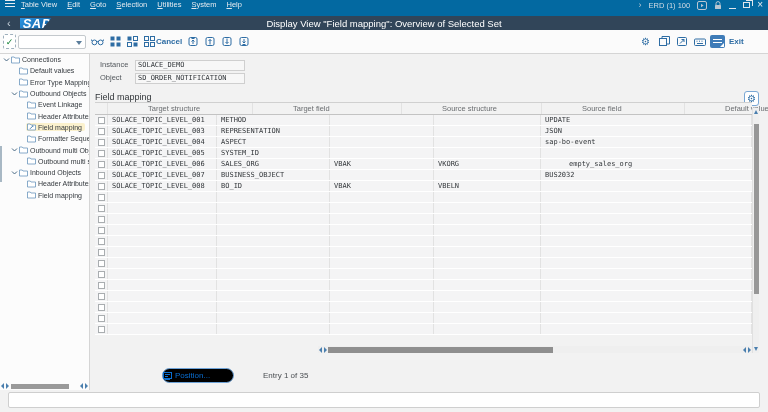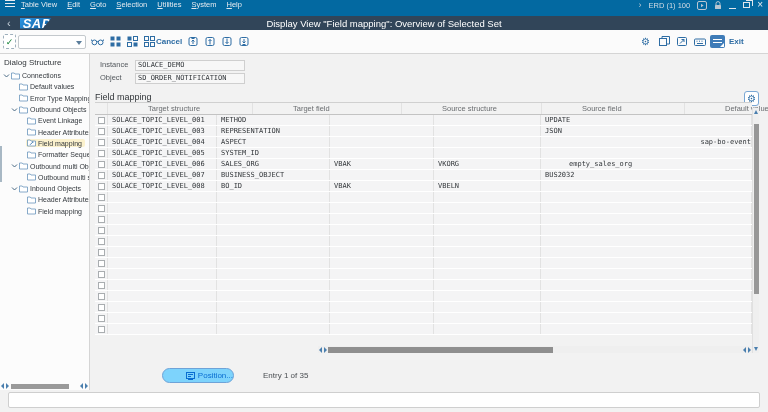--- a/index.html
+++ b/index.html
@@ -78,21 +78,21 @@
   .cb-cell { width:13px; flex:none; border-right:1px solid #e2e2e2; position:relative; }
   .cb { position:absolute; left:3px; top:2px; width:7px; height:7px; background:#fff; border:1px solid #a9adb0; cursor:pointer; }
 
   .vscroll { position:absolute; left:662px; top:54px; width:7px; height:245px; background:#efefef; border-left:1px solid #e0e0e0; }
   .vthumb { position:absolute; left:1px; top:16px; width:5px; height:170px; background:#979797; cursor:pointer; }
   .v-arrow-up { position:absolute; left:1px; top:2px; width:0; height:0; border-left:2.5px solid transparent; border-right:2.5px solid transparent; border-bottom:4px solid #4a7fae; }
   .v-arrow-down { position:absolute; left:1px; bottom:2px; width:0; height:0; border-left:2.5px solid transparent; border-right:2.5px solid transparent; border-top:4px solid #4a7fae; }
   .hscroll { position:absolute; left:228px; top:292px; width:434px; height:7px; background:#efefef; display:flex; align-items:center; }
   .hthumb { width:225px; height:6px; background:#8f8f8f; cursor:pointer; }
 
-  .position-btn { position:absolute; left:72px; top:314px; width:72px; height:15px; background:#7dd3fc; border:1px solid #6ea3d8; border-radius:8px; display:flex; align-items:center; justify-content:flex-end; gap:3px; color:#0a6ed1; font-size:8px; cursor:pointer; }
+  .position-btn { position:absolute; left:72px; top:314px; width:72px; height:15px; background:#000000; border:1px solid #6ea3d8; border-radius:8px; display:flex; align-items:center; justify-content:flex-start; gap:3px; color:#0a6ed1; font-size:8px; cursor:pointer; }
   .entry-text { position:absolute; left:173px; top:317px; font-size:8px; color:#4a4e52; }
 
   
   .statusbar { position:absolute; top:390px; left:0; width:768px; height:22px; background:#f2f2f2; }
   .status-input { position:absolute; left:8px; top:2px; width:752px; height:16px; background:#fff; border:1px solid #cfcfcf; border-radius:2px; font-size:8px; padding:0 4px; outline:none; }
 
   svg { display:block; }
 </style>
 </head>
 <body>
@@ -222,21 +222,20 @@
   <span class="blue-opts">
       <span class="l1"></span>
       <span class="l2"></span>
     </span>
   <span class="tb txt-btn" style="left:729px">Exit</span>
 </div>
 
 <div class="content">
 
   <div class="sidebar">
-    <div class="sidebar-header">Dialog Structure</div>
     <div id="tree">
         <div class="tree-row" style="padding-left: 2px;">
           <span class="tree-chev">
             <svg width="7" height="6" viewBox="0 0 7 6">
               <path d="M1 1.5 L3.5 4 L6 1.5" fill="none" stroke="#4a6a85" stroke-width="1"></path>
             </svg>
           </span>
           <span class="tree-item">
             <span>
               <svg width="9" height="8" viewBox="0 0 9 8">
@@ -448,21 +447,21 @@
             <span class="cell val" style="width: 211px;">JSON</span>
           </div>
           <div class="g-row">
             <span class="cb-cell">
               <span class="cb"></span>
             </span>
             <span class="cell val" style="width: 109px;">SOLACE_TOPIC_LEVEL_004</span>
             <span class="cell val" style="width: 113px;">ASPECT</span>
             <span class="cell val" style="width: 104px;"></span>
             <span class="cell val" style="width: 107px;"></span>
-            <span class="cell val" style="width: 211px; text-align: right;">sap-bo-event</span>
+            <span class="cell val" style="width: 211px;">sap-bo-event</span>
           </div>
           <div class="g-row">
             <span class="cb-cell">
               <span class="cb"></span>
             </span>
             <span class="cell val" style="width: 109px;">SOLACE_TOPIC_LEVEL_005</span>
             <span class="cell val" style="width: 113px;">SYSTEM_ID</span>
             <span class="cell val" style="width: 104px;"></span>
             <span class="cell val" style="width: 107px;"></span>
           </div>

